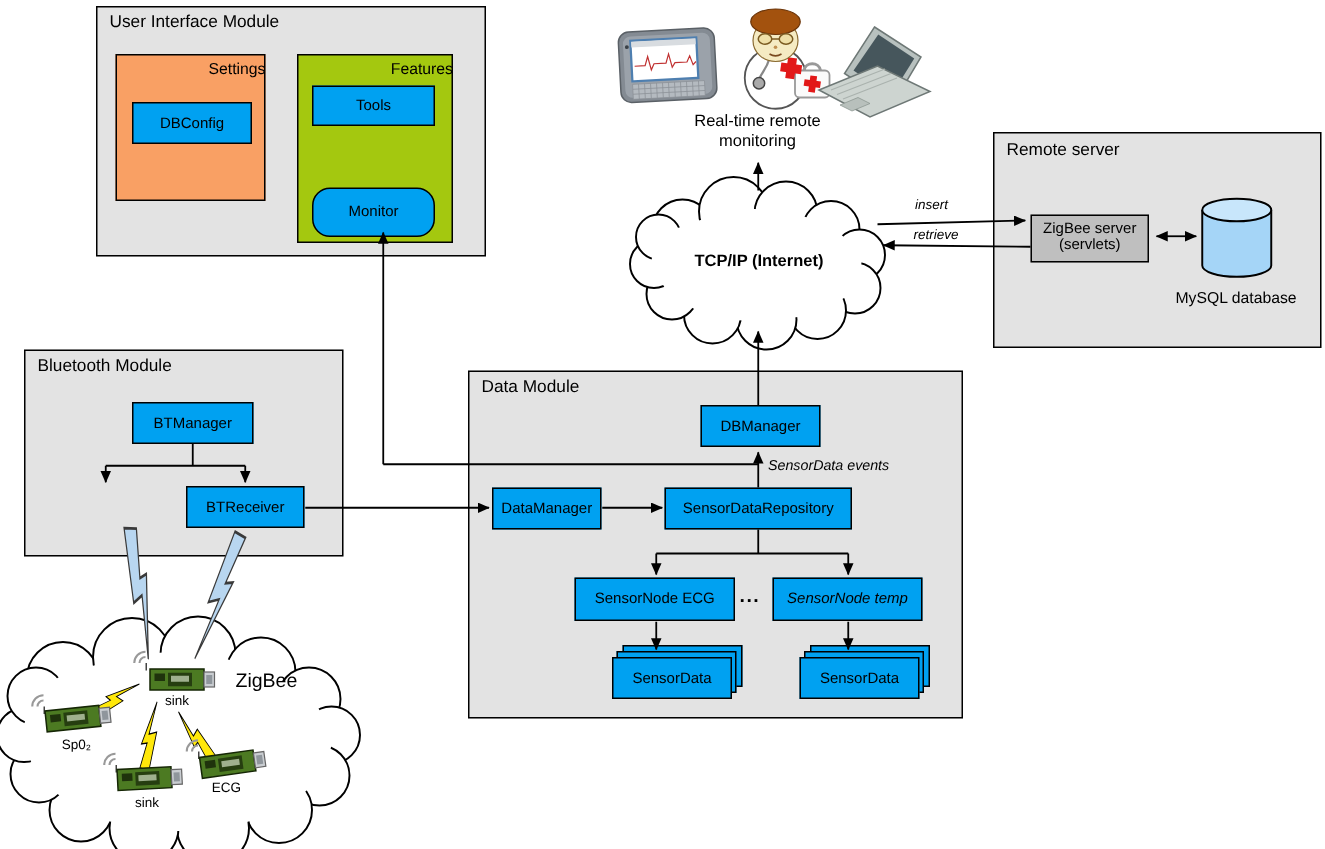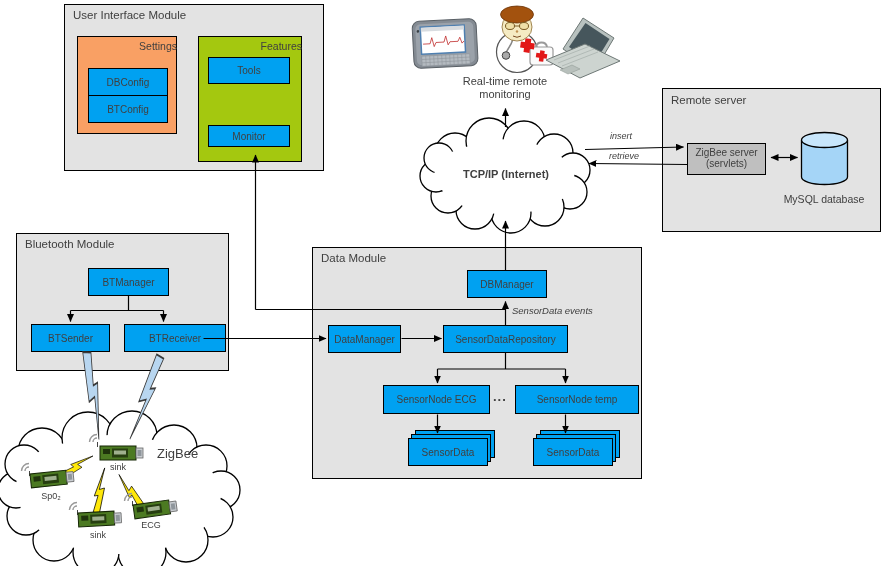--- a/index.html
+++ b/index.html
@@ -1,17 +1,17 @@
 <!DOCTYPE html>
 <html><head>
 <meta charset="utf-8">
 <style>
   html,body{margin:0;padding:0;background:#fff;}
   .canvas{position:relative;width:883px;height:566px;background:#fff;overflow:hidden;
-          font-family:"Liberation Sans",sans-serif;color:#404040;}
+          font-family:"Liberation Sans",sans-serif;color:#000000;}
   .module{position:absolute;background:#E3E3E3;border:1.3px solid #000;box-sizing:border-box;z-index:1;}
   .module-title{position:absolute;font-size:11.5px;z-index:2;white-space:nowrap;}
   .subbox{position:absolute;border:1.3px solid #000;box-sizing:border-box;z-index:2;}
   .subbox-title{position:absolute;font-size:10.5px;text-align:right;z-index:3;}
   .bb{position:absolute;background:#00A1F1;border:1px solid #000;box-sizing:border-box;
       display:flex;align-items:center;justify-content:center;font-size:10px;z-index:4;
       white-space:nowrap;overflow:hidden;}
   .bb-back{position:absolute;background:#00A1F1;border:1px solid #000;box-sizing:border-box;z-index:3;}
   .top-label{position:absolute;z-index:20;white-space:nowrap;}
   svg.overlay{position:absolute;left:0;top:0;z-index:10;pointer-events:none;}
@@ -22,42 +22,40 @@
 <body>
 
 <div class="canvas">
 
   <div class="module" style="left:64px;top:4px;width:260px;height:167px;"></div>
   <div class="module-title" style="left:73px;top:9px;">User Interface Module</div>
 
   <div class="subbox" style="left:77px;top:36px;width:100px;height:98px;background:#F9A064;"></div>
   <div class="subbox-title" style="left:77px;top:40px;width:100px;">Settings</div>
   <div class="bb" style="left:88px;top:56px;width:80px;height:28px;margin-top:12px;">DBConfig</div>
-  <div class="bb" style="left:88px;top:95px;width:80px;height:28px;">BTConfig</div>
 
   <div class="subbox" style="left:198px;top:36px;width:104px;height:126px;background:#A4C80F;"></div>
   <div class="subbox-title" style="left:198px;top:40px;width:104px;">Features</div>
   <div class="bb" style="left:208px;top:57px;width:82px;height:27px;">Tools</div>
-  <div class="bb" style="left:208px;top:125px;width:82px;height:22px;">Monitor</div>
+  <div class="bb" style="left:208px;top:125px;width:82px;height:33px;border-radius:12px;">Monitor</div>
 
   <div class="module" style="left:16px;top:233px;width:213px;height:138px;"></div>
   <div class="module-title" style="left:25px;top:238px;">Bluetooth Module</div>
   <div class="bb" style="left:88px;top:268px;width:81px;height:28px;">BTManager</div>
-  <div class="bb" style="left:31px;top:324px;width:79px;height:28px;">BTSender</div>
-  <div class="bb" style="left:124px;top:324px;width:102px;height:28px;">BTReceiver</div>
+  <div class="bb" style="left:124px;top:324px;width:79px;height:28px;">BTReceiver</div>
 
   <div class="module" style="left:312px;top:247px;width:330px;height:232px;"></div>
   <div class="module-title" style="left:321px;top:252px;">Data Module</div>
   <div class="bb" style="left:467px;top:270px;width:80px;height:28px;">DBManager</div>
   <div class="top-label ital" style="left:512px;top:305px;font-size:9.5px;">SensorData events</div>
   <div class="bb" style="left:328px;top:325px;width:73px;height:28px;">DataManager</div>
   <div class="bb" style="left:443px;top:325px;width:125px;height:28px;">SensorDataRepository</div>
   <div class="bb" style="left:383px;top:385px;width:107px;height:29px;">SensorNode ECG</div>
   <div class="top-label" style="left:493px;top:389px;font-size:13px;font-weight:bold;letter-spacing:1px;">...</div>
-  <div class="bb" style="left:515px;top:385px;width:124px;height:29px;">SensorNode temp</div>
+  <div class="bb" style="left:515px;top:385px;width:100px;height:29px;font-style:italic;">SensorNode temp</div>
 
   <div class="bb-back" style="left:415px;top:430px;width:80px;height:28px;"></div>
   <div class="bb-back" style="left:411px;top:434px;width:80px;height:28px;"></div>
   <div class="bb" style="left:408px;top:438px;width:80px;height:28px;">SensorData</div>
 
   <div class="bb-back" style="left:540px;top:430px;width:80px;height:28px;"></div>
   <div class="bb-back" style="left:536px;top:434px;width:80px;height:28px;"></div>
   <div class="bb" style="left:533px;top:438px;width:80px;height:28px;">SensorData</div>
 
   <div class="module" style="left:662px;top:88px;width:219px;height:144px;"></div>

